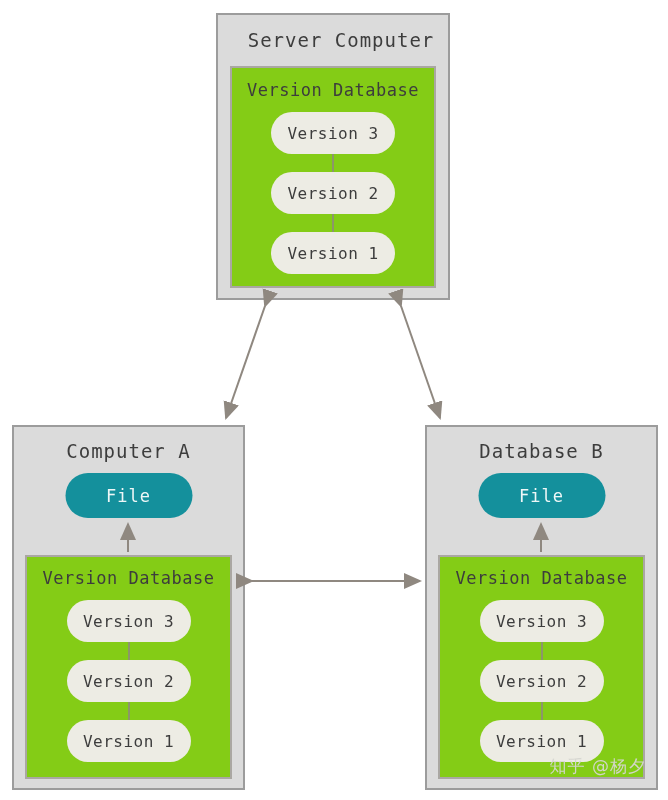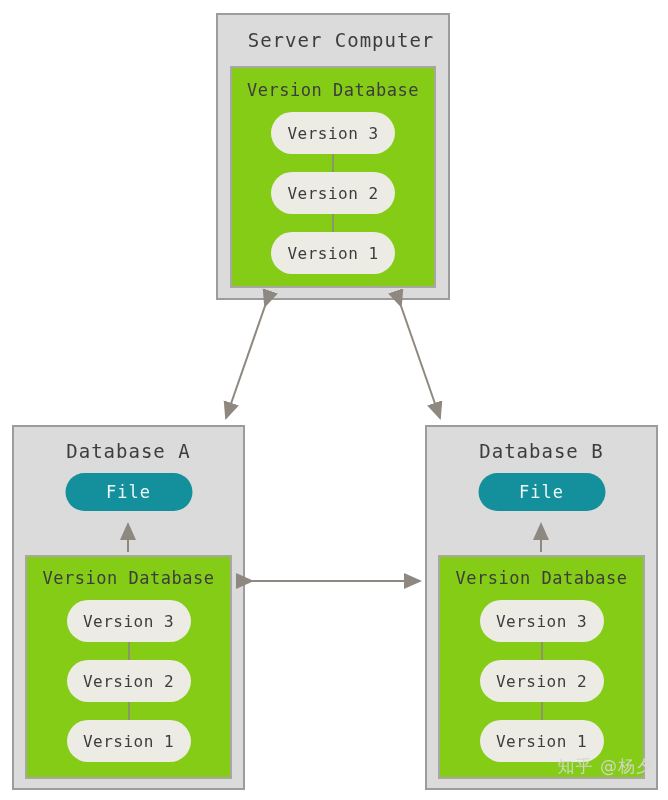--- a/index.html
+++ b/index.html
@@ -35,21 +35,21 @@
   #computer-b-box { left: 425px; top: 425px; width: 233px; height: 365px; }
   .computer .machine-title { margin-top: 13px; }
 
   
   .file-pill {
     position: absolute;
     left: 50%;
     transform: translateX(-50%);
     top: 46px;
     width: 127px;
-    height: 38px;
+    height: 45px;
     border-radius: 23px;
     background: var(--teal, #14909c);
     color: #eef7f7;
     font-size: 17px;
     letter-spacing: 1px;
     display: flex;
     align-items: center;
     justify-content: center;
   }
 
@@ -98,21 +98,21 @@
     width: 668px;
     height: 800px;
     pointer-events: none;
   }
   #arrow-overlay line { stroke: var(--arrow, #8f8880); stroke-width: 2; }
   #arrow-overlay .arrowhead-shape { fill: var(--arrow, #8f8880); }
 
   
   #watermark {
     position: absolute;
-    right: 14px;
+    right: 22px;
     bottom: 22px;
     font-size: 17px;
     letter-spacing: 1px;
     color: rgba(214, 214, 209, 0.95);
     font-family: "DejaVu Sans", "Liberation Sans", sans-serif;
   }
 </style>
 </head>
 <body>
 
@@ -124,21 +124,21 @@
       <div class="db-title">Version Database</div>
       <div class="version-pill">Version 3</div>
       <div class="pill-connector"></div>
       <div class="version-pill">Version 2</div>
       <div class="pill-connector"></div>
       <div class="version-pill">Version 1</div>
     </div>
   </div>
 
   <div id="computer-a-box" class="machine computer">
-    <div class="machine-title">Database A</div>
+    <div class="machine-title">Computer A</div>
     <div class="file-pill">File</div>
     <div class="db-panel">
       <div class="db-title">Version Database</div>
       <div class="version-pill">Version 3</div>
       <div class="pill-connector"></div>
       <div class="version-pill">Version 2</div>
       <div class="pill-connector"></div>
       <div class="version-pill">Version 1</div>
     </div>
   </div>

